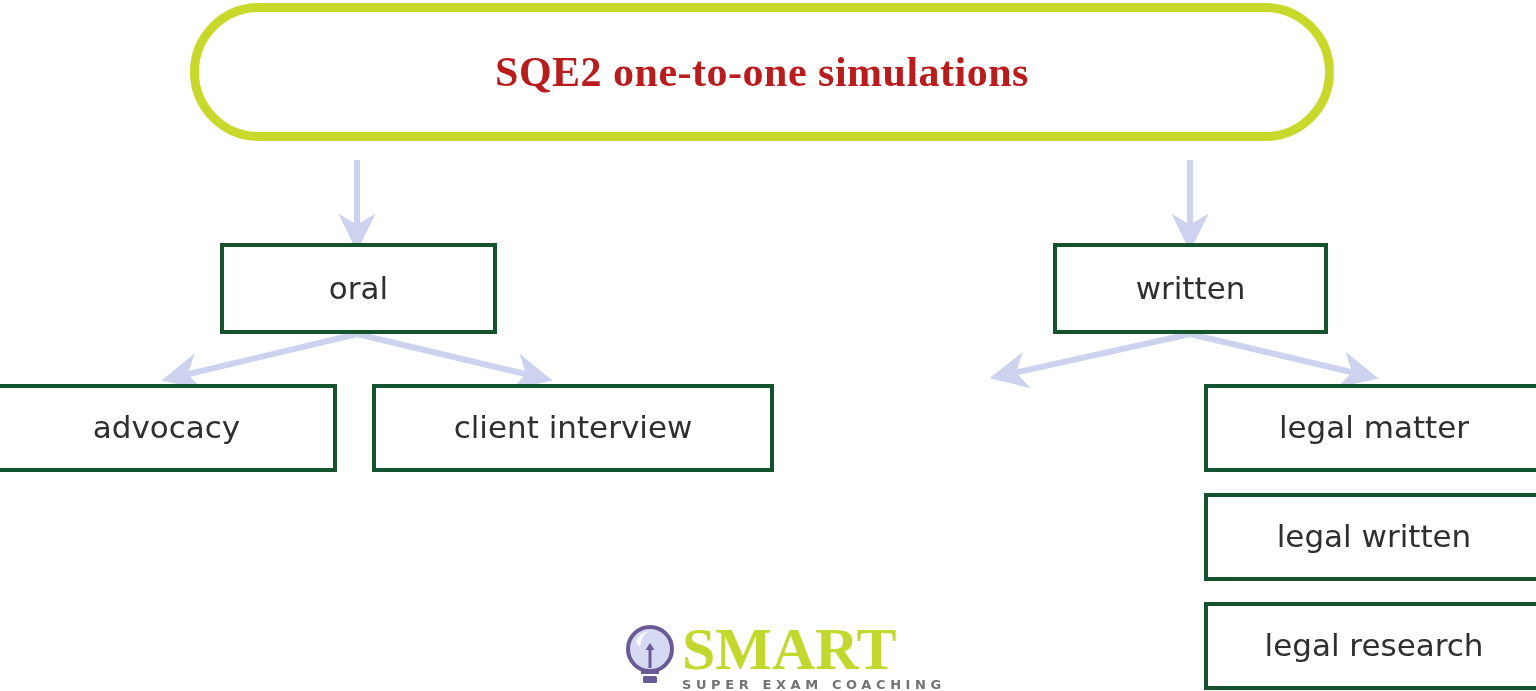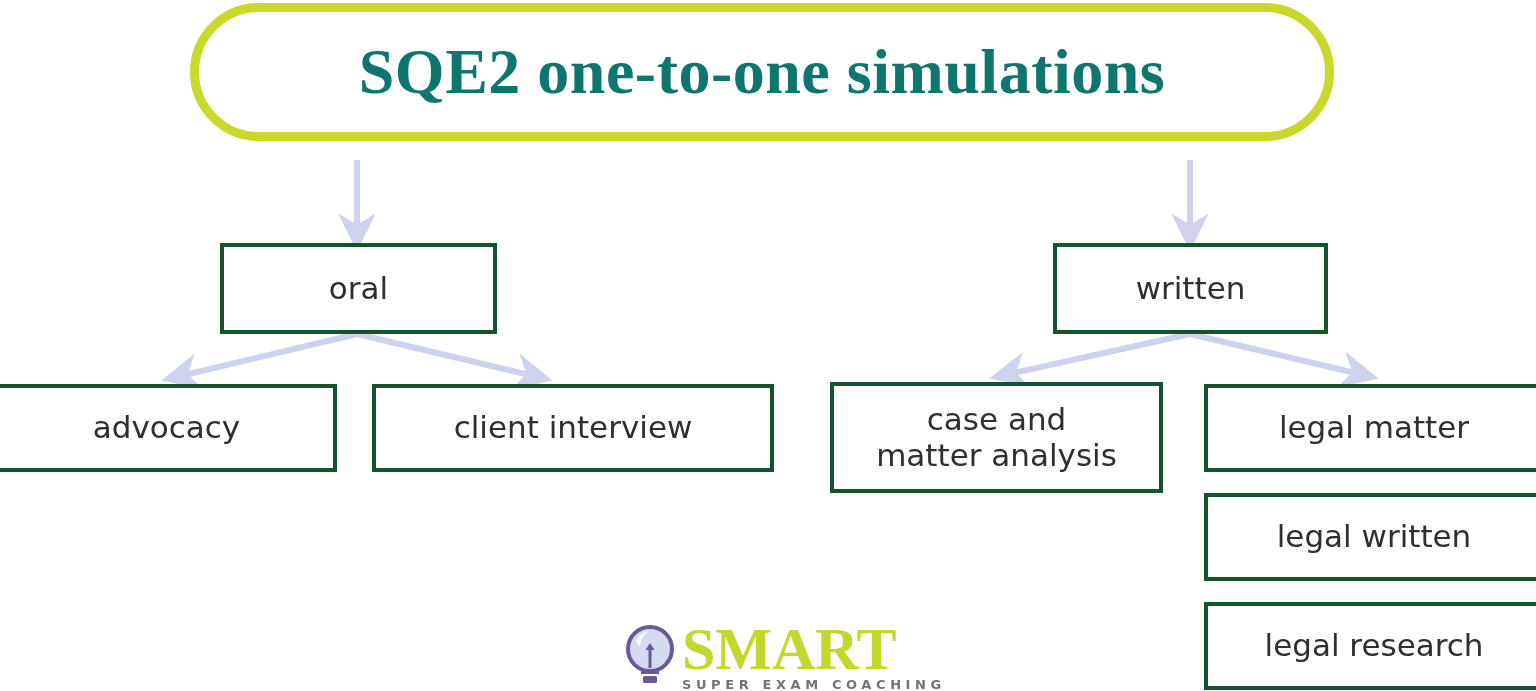--- a/index.html
+++ b/index.html
@@ -29,23 +29,23 @@
     border-radius: 72px;
     background: #ffffff;
     box-sizing: border-box;
     display: flex;
     align-items: center;
     justify-content: center;
   }
   .title-text {
     font-family: "Liberation Serif", "DejaVu Serif", serif;
     font-weight: bold;
-    font-size: 64px;
+    font-size: 42px;
     letter-spacing: 0.5px;
-    color: #0f766e;
+    color: #b91c1c;
     white-space: nowrap;
     line-height: 1;
   }
 
   
   .node {
     position: absolute;
     box-sizing: border-box;
     border: 4px solid #14532d;
     background: #ffffff;
@@ -153,24 +153,20 @@
   </div>
 
   <div class="node" style="left:-4px; top:384px; width:341px; height:88px;">
     <span class="node-label">advocacy</span>
   </div>
 
   <div class="node" style="left:372px; top:384px; width:402px; height:88px;">
     <span class="node-label">client interview</span>
   </div>
 
-  <div class="node" style="left:830px; top:382px; width:333px; height:111px;">
-    <span class="node-label">case and
-matter analysis</span>
-  </div>
 
   <div class="node" style="left:1204px; top:384px; width:340px; height:88px;">
     <span class="node-label">legal matter</span>
   </div>
 
   <div class="node" style="left:1204px; top:493px; width:340px; height:88px;">
     <span class="node-label">legal written</span>
   </div>
 
   <div class="node" style="left:1204px; top:602px; width:340px; height:88px;">

